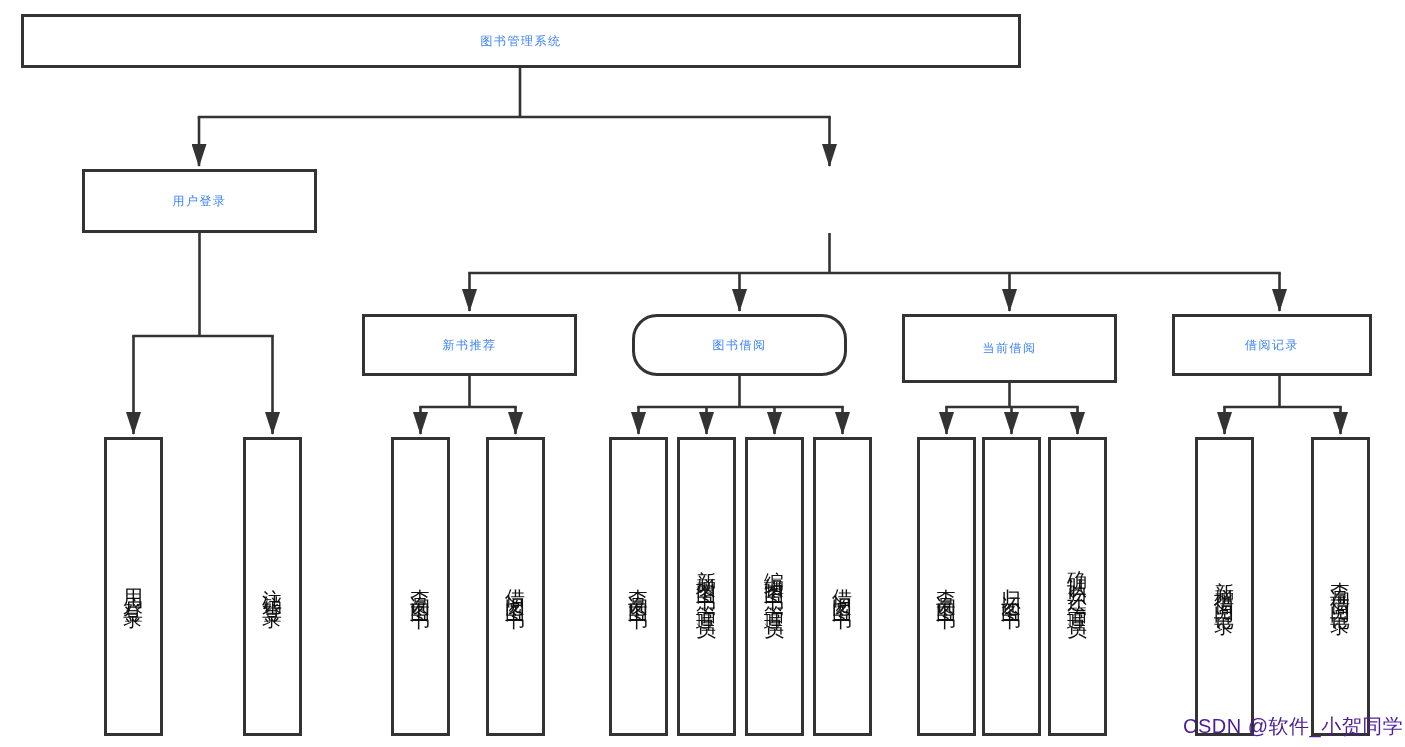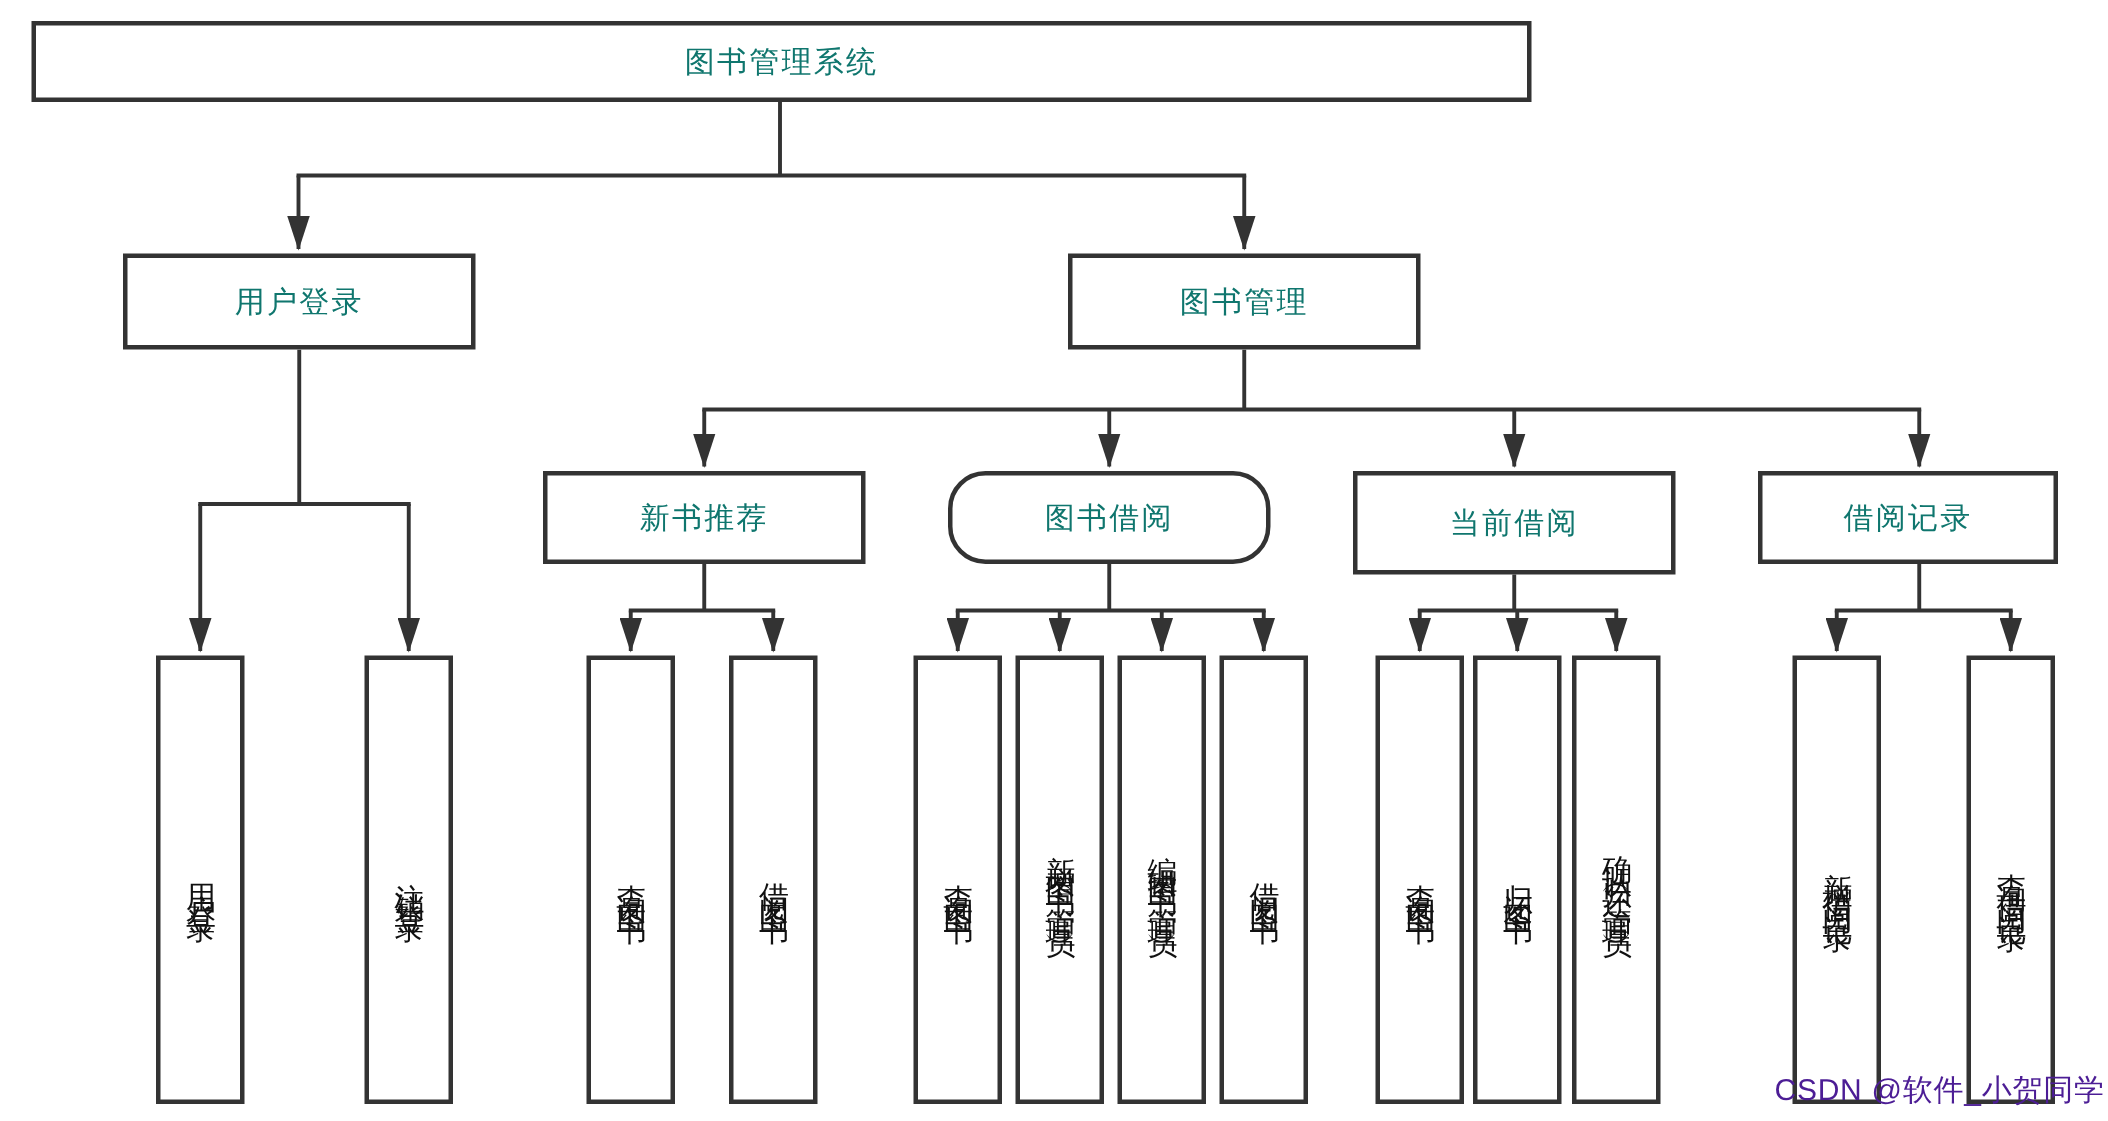--- a/index.html
+++ b/index.html
@@ -20,23 +20,23 @@
     position: absolute;
     box-sizing: border-box;
     background: #ffffff;
     border: 3px solid #333333;
     display: flex;
     align-items: center;
     justify-content: center;
     z-index: 1;
   }
   .hlabel {
-    font-size: 20px;
+    font-size: 12px;
     letter-spacing: 1.5px;
-    color: #0f766e;
+    color: #3b82f6;
     white-space: nowrap;
   }
   .vlabel {
     writing-mode: vertical-rl;
     text-orientation: mixed;
     font-size: 20px;
     letter-spacing: 7px;
     line-height: 1;
     color: #111111;
   }
@@ -106,23 +106,20 @@
     </g>
   </svg>
 
   <div class="node" style="left:21px; top:14px; width:1000px; height:54px;">
     <span class="hlabel">图书管理系统</span>
   </div>
 
   <div class="node" style="left:82px; top:169px; width:235px; height:64px;">
     <span class="hlabel">用户登录</span>
   </div>
-  <div class="node" style="left:712px; top:169px; width:235px; height:64px;">
-    <span class="hlabel">图书管理</span>
-  </div>
 
   <div class="node" style="left:362px; top:314px; width:215px; height:62px;">
     <span class="hlabel">新书推荐</span>
   </div>
   <div class="node" style="left:632px; top:314px; width:215px; height:62px;border-radius:25px;">
     <span class="hlabel">图书借阅</span>
   </div>
   <div class="node" style="left:902px; top:314px; width:215px; height:69px;">
     <span class="hlabel">当前借阅</span>
   </div>

